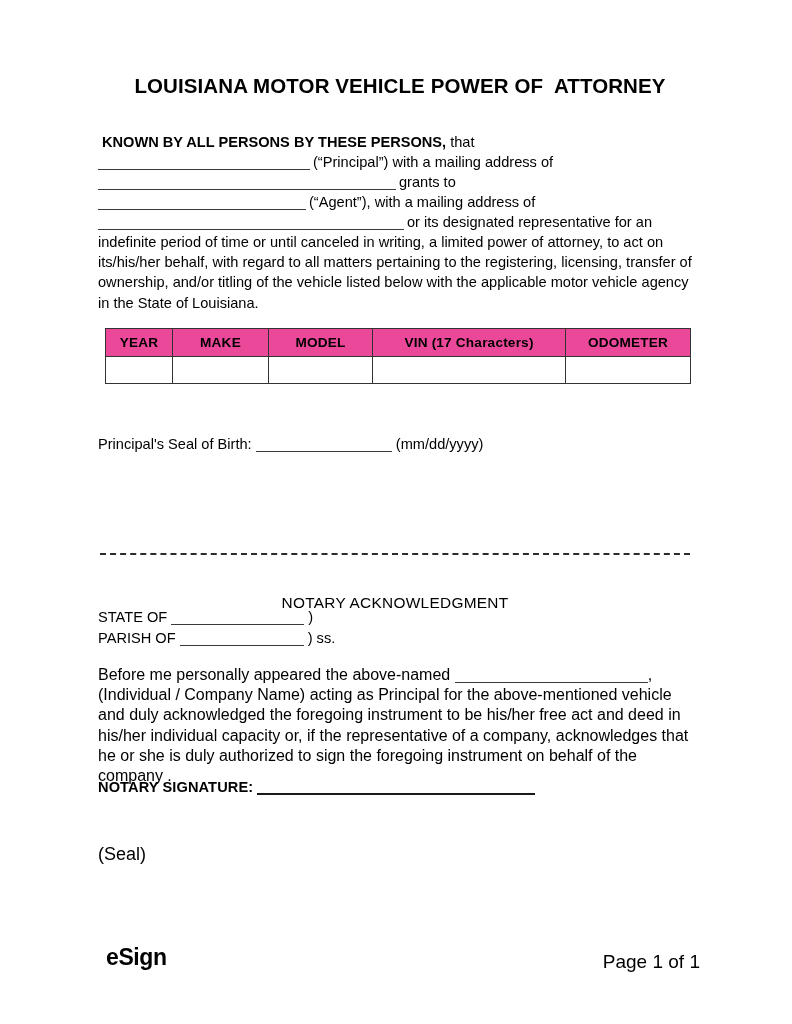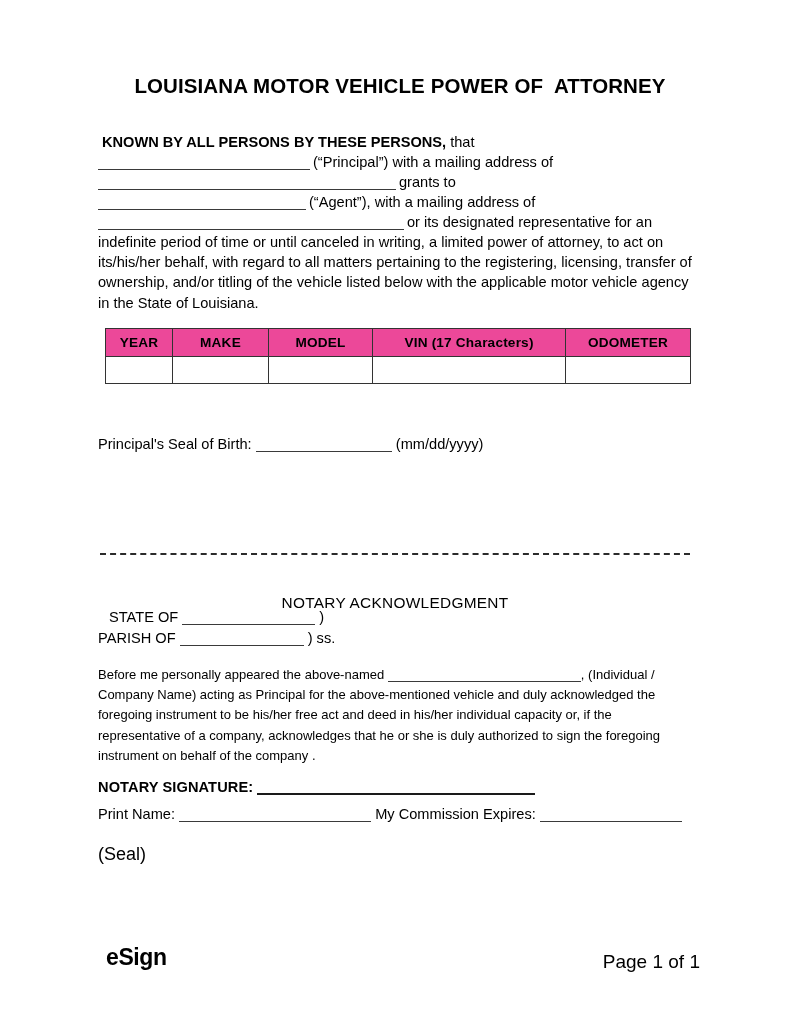--- a/index.html
+++ b/index.html
@@ -160,29 +160,28 @@
     margin-top: 40px;
   }
 
   .venue {
     position: absolute;
     left: 98px;
     top: 607px;
     font-size: 14.6px;
     line-height: 21px;
     white-space: nowrap;
-    text-align: center;
   }
 
   .notary-para {
     position: absolute;
     left: 98px;
     top: 665px;
     width: 592px;
-    font-size: 13px;
+    font-size: 16px;
     line-height: 20.2px;
   }
 
   .notary-sig {
     position: absolute;
     left: 98px;
     top: 779px;
     width: 620px;
     font-size: 14.6px;
     white-space: nowrap;
@@ -314,25 +313,19 @@
     <span>Before me personally appeared the above-named</span>
     <span class="blank-line" style="width:193px"></span><span>,</span>
     <span>(Individual / Company Name) acting as Principal for the above-mentioned vehicle and duly acknowledged the foregoing instrument to be his/her free act and deed in his/her individual capacity or, if the representative of a company, acknowledges that he or she is duly authorized to sign the foregoing instrument on behalf of the company .</span>
   </div>
 
   <div class="notary-sig">
     <span class="label">NOTARY SIGNATURE:</span>
     <span class="sig-line" style="width:278px"></span>
   </div>
 
-  <div class="notary-print">
-    <span>Print Name:</span>
-    <span class="blank-line" style="width:192px"></span>
-    <span>My Commission Expires:</span>
-    <span class="blank-line" style="width:142px"></span>
-  </div>
 
   <div class="seal">(Seal)</div>
 
   <div class="footer-logo">eSign</div>
   <div class="footer-page">Page 1 of 1</div>
 
 </div>
 
 </body></html>

